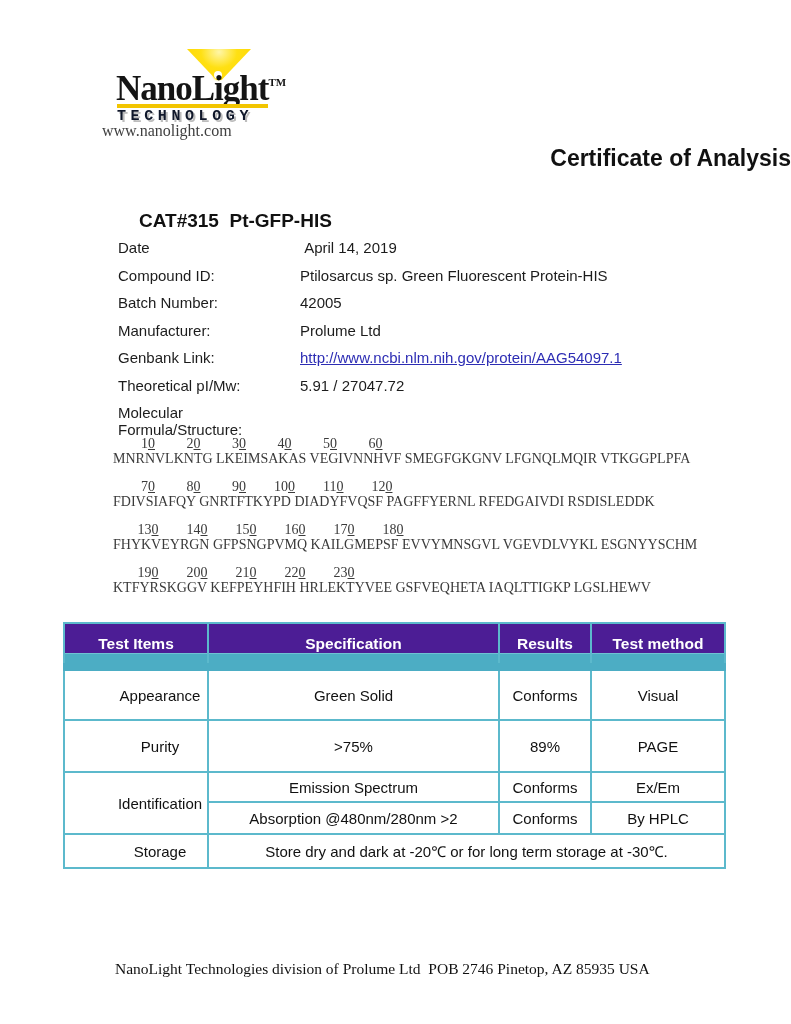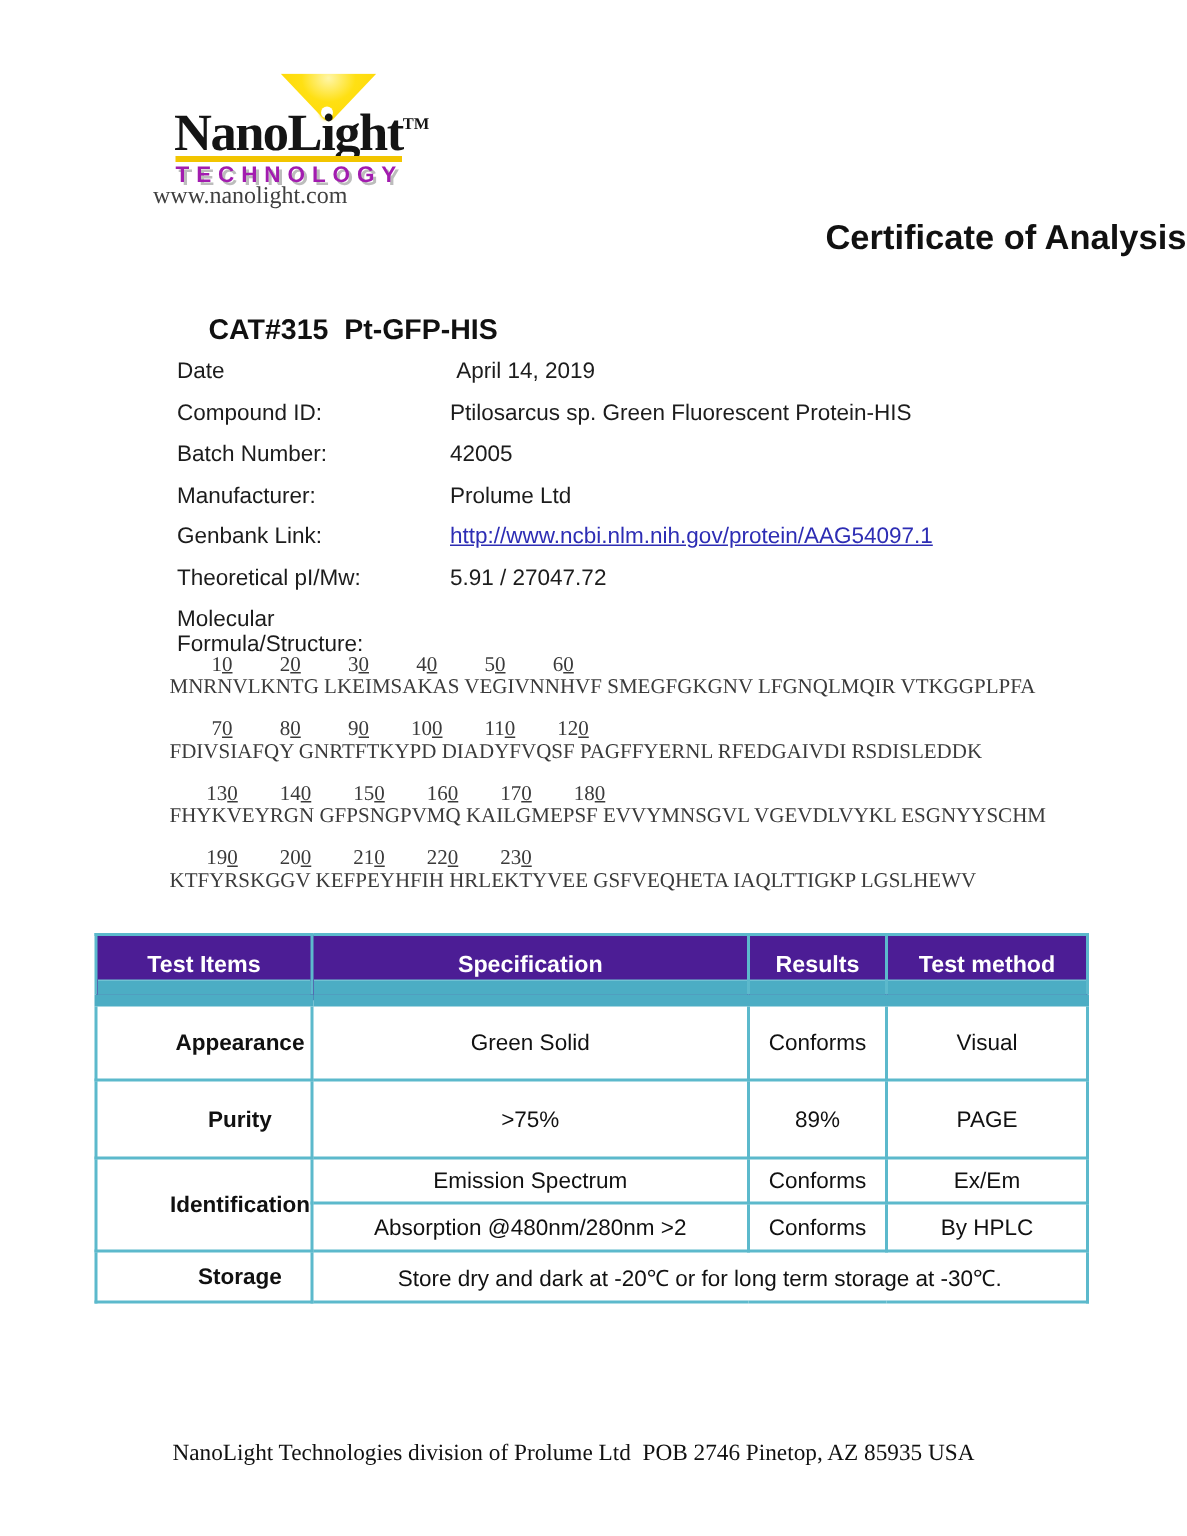--- a/index.html
+++ b/index.html
@@ -43,25 +43,25 @@
   .brand sup { font-size: 11px; letter-spacing: 0; vertical-align: 14px; }
   .gold-bar {
     position: absolute;
     left: 117px; top: 104px;
     width: 151px; height: 4px;
     background: #f2c500;
   }
   .technology {
     position: absolute;
     left: 117px; top: 108px;
-    font-family: Liberation Sans, sans-serif;
+    font-family: Liberation Mono, monospace;
     font-weight: 700;
     font-size: 15px;
     letter-spacing: 4.6px;
-    color: #a21caf;
+    color: #0f172a;
     text-shadow: 2px 2px 0 #bcbcbc;
     white-space: nowrap;
   }
   .website {
     position: absolute;
     left: 102px; top: 122px;
     font-family: "Liberation Serif", serif;
     font-size: 16px;
     color: #404040;
   }
@@ -140,21 +140,21 @@
     box-shadow: inset 0 -9px 0 #4cadc4, inset 0 -10px 0 #6fc2d2;
   }
   table.coa td {
     background: #ffffff;
     border: 2px solid #5cb9cc;
     text-align: center;
     vertical-align: middle;
     font-size: 15px;
     color: #111111;
   }
-  table.coa td.bold { font-weight: 700; padding-left: 48px; }
+  table.coa td.bold { font-weight: 400; padding-left: 48px; }
   table.coa tbody tr:nth-child(1) td { height: 53px; }
   table.coa tbody tr:nth-child(2) td { height: 52px; }
   table.coa tbody tr:nth-child(3) td { height: 30px; }
   table.coa tbody tr:nth-child(4) td { height: 32px; }
   table.coa tbody tr:nth-child(5) td { height: 34px; }
 
   
   .footer {
     position: absolute;
     left: 115px; top: 916px;

